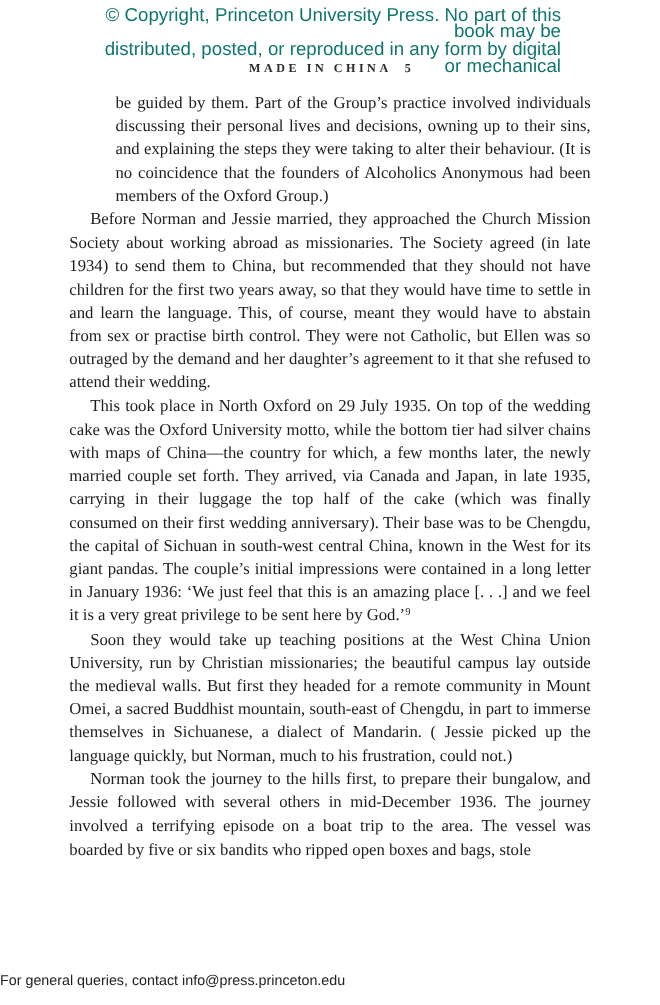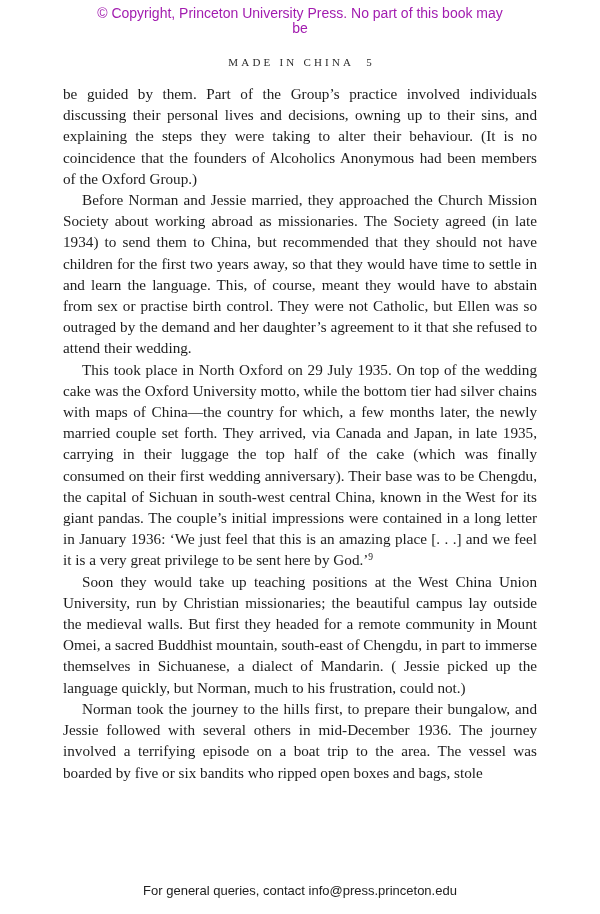--- a/index.html
+++ b/index.html
@@ -11,77 +11,79 @@
     font-family: "Liberation Serif", serif;
     color: #1e1e1e;
     overflow: hidden;
   }
   .notice {
     position: absolute;
     left: 90px;
     top: 6px;
     width: 420px;
     font-family: "Liberation Sans", sans-serif;
-    font-size: 14px;
+    font-size: 17px;
     line-height: 15.3px;
-    color: #a21caf;
-    text-align: center;
+    color: #0f766e;
+    text-align: right;
   }
   .running-head {
     position: absolute;
     top: 56px;
     left: 0;
     width: 600px;
     text-align: center;
     font-family: "Liberation Serif", serif;
     font-size: 11px;
     letter-spacing: 3.2px;
     color: #2a2a2a;
+    font-weight: bold;
   }
   .running-head .rh-page {
     margin-left: 12px;
     letter-spacing: 0;
   }
   .body-text {
     position: absolute;
     left: 63px;
     top: 83px;
     width: 474px;
     font-size: 15.2px;
     line-height: 21.2px;
     text-align: justify;
     color: #1c1c1c;
   }
   .para { margin: 0; text-indent: 19px; }
-  .para.no-indent { text-indent: 0; }
+  .para.no-indent { text-indent: 0; margin-left: 42px; }
   .footnote-sup {
     font-size: 9.5px;
     line-height: 0;
     vertical-align: baseline;
     position: relative;
     top: -5px;
   }
   .footer {
     position: absolute;
     top: 883px;
     left: 0;
     width: 600px;
-    text-align: center;
+    text-align: left;
     font-family: "Liberation Sans", sans-serif;
     font-size: 13px;
     color: #212121;
   }
 </style>
 </head>
 <body>
 
 <div class="page">
 
   <div class="notice">
     <div>© Copyright, Princeton University Press. No part of this book may be</div>
+    <div>distributed, posted, or reproduced in any form by digital or mechanical</div>
   </div>
 
   <div class="running-head">
     <span class="rh-title">MADE IN CHINA</span><span class="rh-page">5</span>
   </div>
 
   <div class="body-text">
     <p class="para no-indent"><span>be guided by them. Part of the Group’s practice involved individuals discussing their personal lives and decisions, owning up to their sins, and explaining the steps they were taking to alter their behaviour. (It is no coincidence that the founders of Alcoholics Anonymous had been members of the Oxford Group.)</span></p>
     <p class="para"><span>Before Norman and Jessie married, they approached the Church Mission Society about working abroad as missionaries. The Society agreed (in late 1934) to send them to China, but recommended that they should not have children for the first two years away, so that they would have time to settle in and learn the language. This, of course, meant they would have to abstain from sex or practise birth control. They were not Catholic, but Ellen was so outraged by the demand and her daughter’s agreement to it that she refused to attend their wedding.</span></p>
     <p class="para"><span>This took place in North Oxford on 29 July 1935. On top of the wedding cake was the Oxford University motto, while the bottom tier had silver chains with maps of China—the country for which, a few months later, the newly married couple set forth. They arrived, via Canada and Japan, in late 1935, carrying in their luggage the top half of the cake (which was finally consumed on their first wedding anniversary). Their base was to be Chengdu, the capital of Sichuan in south-west central China, known in the West for its giant pandas. The couple’s initial impressions were contained in a long letter in January 1936: ‘We just feel that this is an amazing place [. . .] and we feel it is a very great privilege to be sent here by God.’</span><sup class="footnote-sup">9</sup></p>

